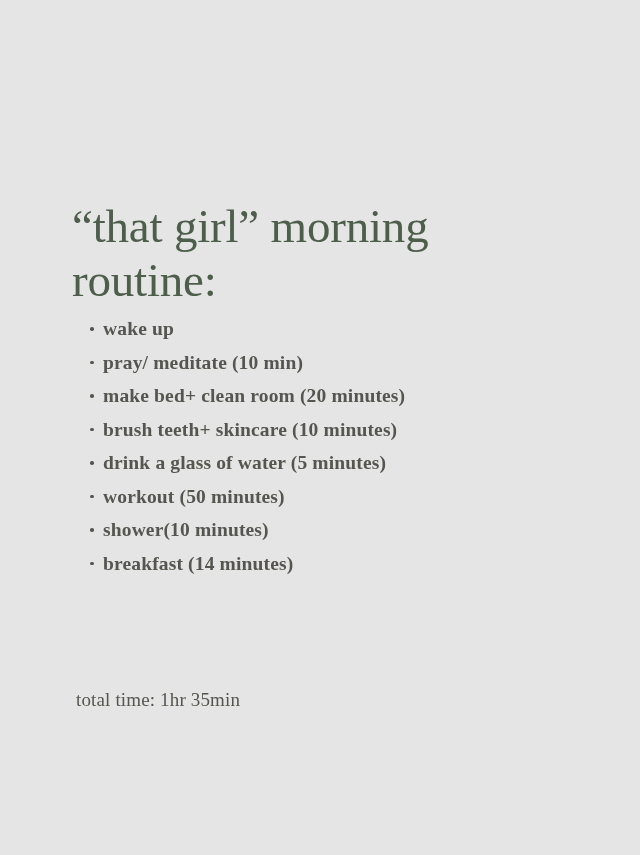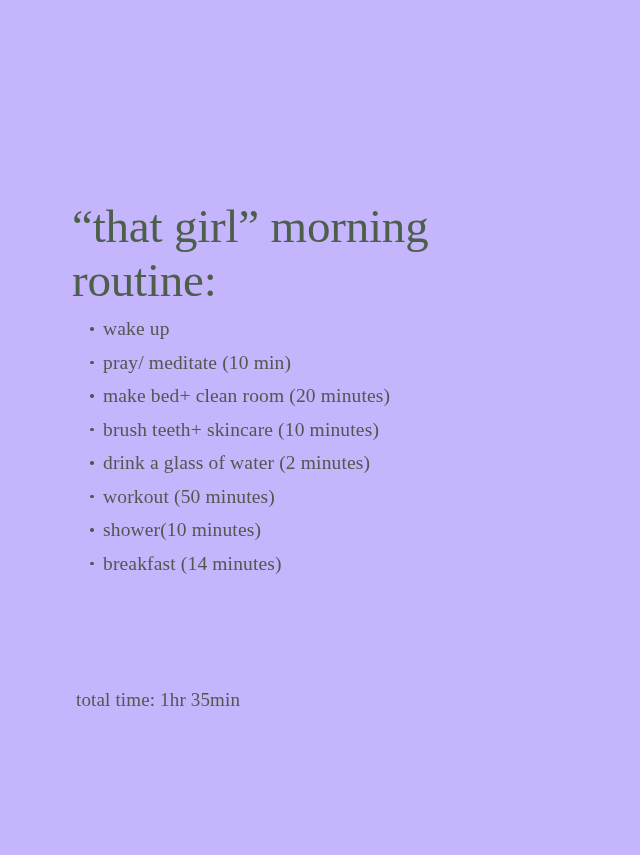--- a/index.html
+++ b/index.html
@@ -12,21 +12,21 @@
     background: #fefefe;
     font-family: "Liberation Serif", "DejaVu Serif", serif;
     overflow: hidden;
     position: relative;
     -webkit-font-smoothing: antialiased;
   }
 
   .page {
     position: absolute;
     inset: 0;
-    background: #c4b5fd;
+    background: #e5e5e5;
   }
 
   .content {
     position: absolute;
     left: 0;
     top: 0;
     width: 640px;
   }
 
   
@@ -72,20 +72,21 @@
     width: 3.5px;
     height: 3.5px;
     border-radius: 50%;
     background: #55564f;
   }
 
   .routine-item .item-text {
     display: block;
     color: #55564f;
     letter-spacing: 0.15px;
+    font-weight: bold;
   }
 
   
   .routine-item.multiline .item-text {
     line-height: 33px;
     max-width: 330px;
   }
 
   
   .total-time {
@@ -124,21 +125,21 @@
         <span class="item-text">make bed+ clean room (20 minutes)</span>
       </li>
 
       <li class="routine-item">
         <span class="bullet"></span>
         <span class="item-text">brush teeth+ skincare (10 minutes)</span>
       </li>
 
       <li class="routine-item">
         <span class="bullet"></span>
-        <span class="item-text">drink a glass of water (2 minutes)</span>
+        <span class="item-text">drink a glass of water (5 minutes)</span>
       </li>
 
       <li class="routine-item">
         <span class="bullet"></span>
         <span class="item-text">workout (50 minutes)</span>
       </li>
 
       <li class="routine-item">
         <span class="bullet"></span>
         <span class="item-text">shower(10 minutes)</span>

